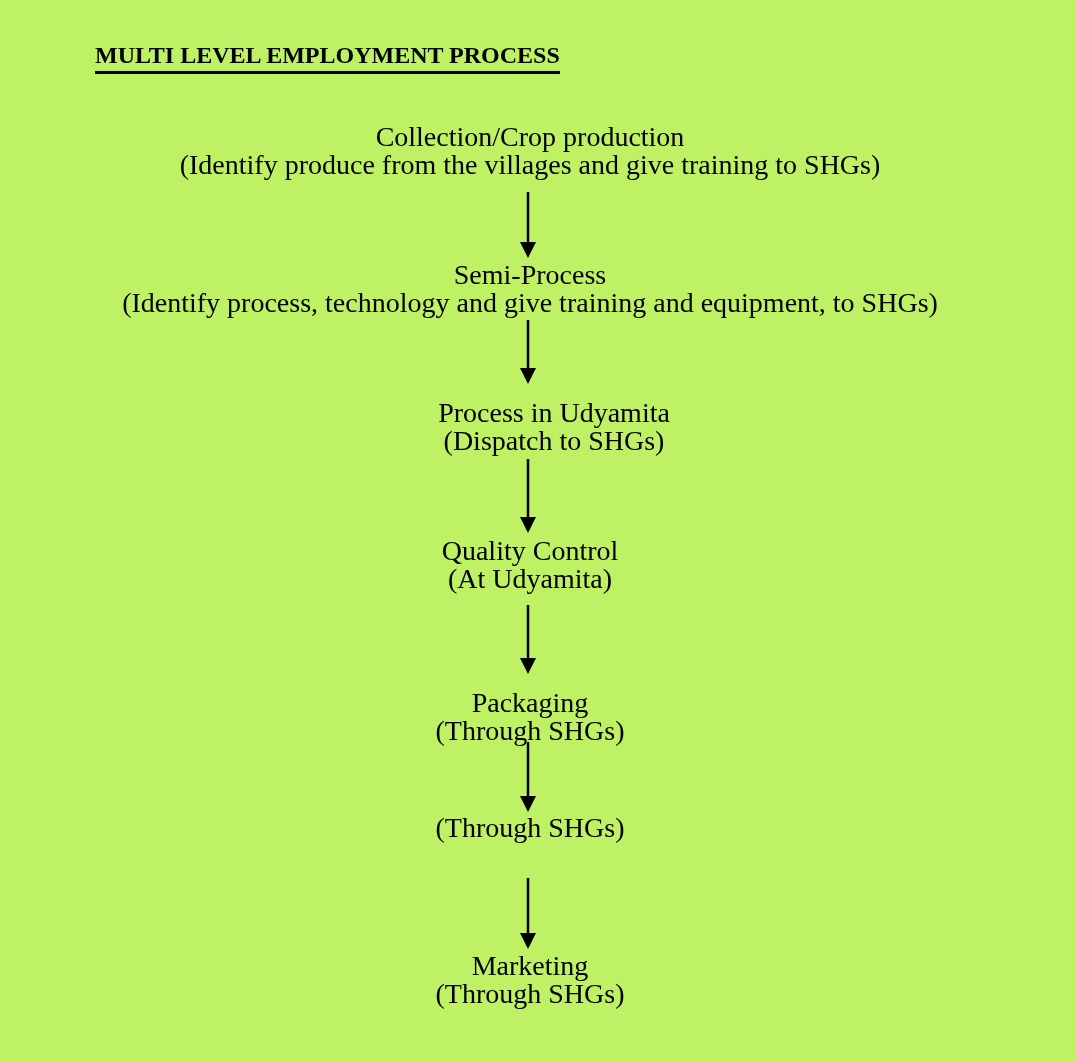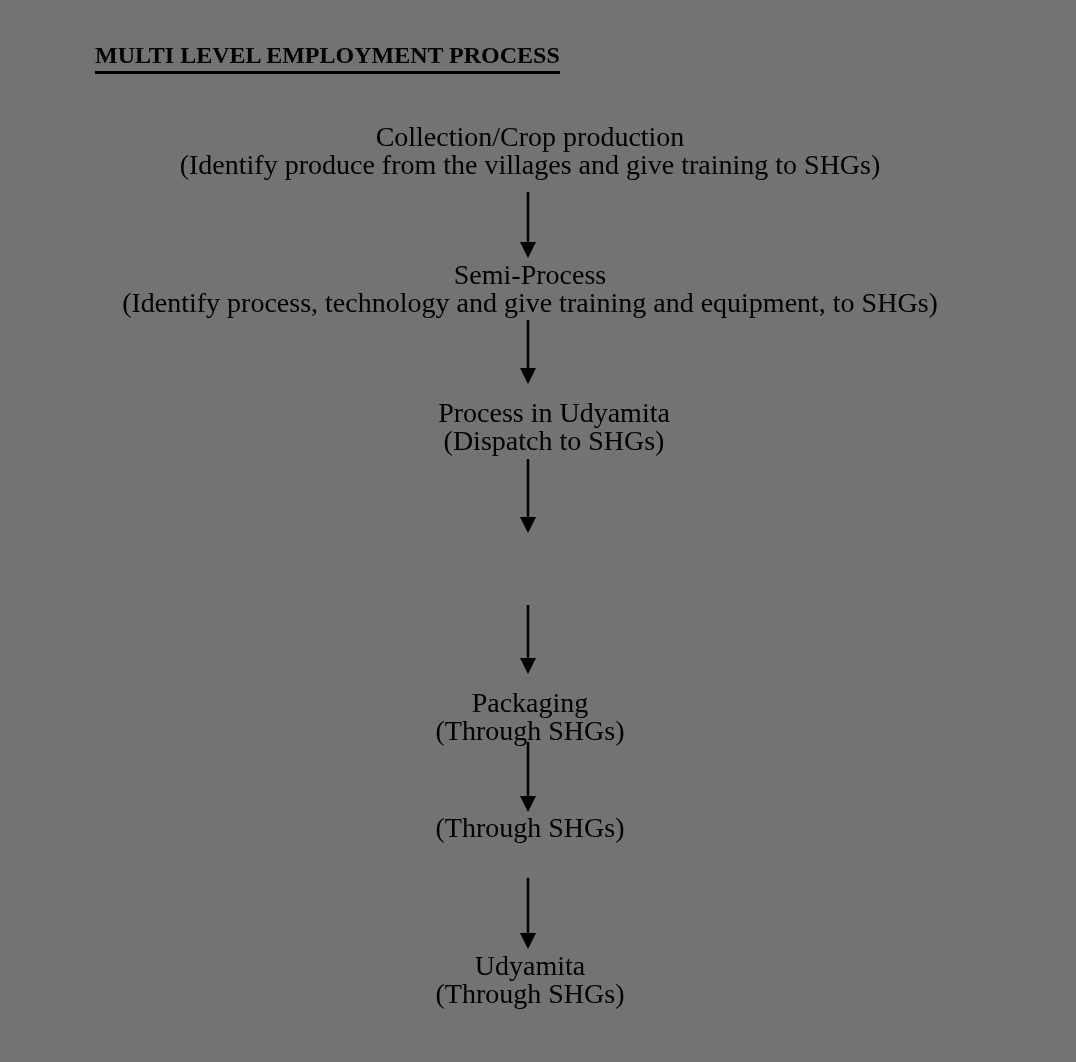--- a/index.html
+++ b/index.html
@@ -4,21 +4,21 @@
 <style>
   html, body {
     margin: 0;
     padding: 0;
     background: #ffffff;
   }
   .page {
     position: relative;
     width: 1076px;
     height: 1062px;
-    background: #737373;
+    background: #bef264;
     font-family: "Liberation Serif", "DejaVu Serif", serif;
     color: #000000;
     overflow: hidden;
   }
   .doc-title {
     position: absolute;
     left: 95px;
     top: 40px;
     font-size: 24px;
     font-weight: bold;
@@ -104,20 +104,24 @@
     <span class="step-subtitle">(Dispatch to SHGs)</span>
   </div>
 
   <div class="flow-arrow" id="arrow-2">
     <svg width="22" height="74" viewBox="0 0 22 74">
       <line x1="11" y1="0" x2="11" y2="60" stroke="#000000" stroke-width="2.5"></line>
       <polygon points="11,74 3,58 19,58" fill="#000000"></polygon>
     </svg>
   </div>
 
+  <div class="flow-step" id="step-3">
+    <span class="step-title">Quality Control</span>
+    <span class="step-subtitle">(At Udyamita)</span>
+  </div>
 
   <div class="flow-arrow" id="arrow-3">
     <svg width="22" height="69" viewBox="0 0 22 69">
       <line x1="11" y1="0" x2="11" y2="55" stroke="#000000" stroke-width="2.5"></line>
       <polygon points="11,69 3,53 19,53" fill="#000000"></polygon>
     </svg>
   </div>
 
   <div class="flow-step" id="step-4">
     <span class="step-title">Packaging</span>
@@ -136,17 +140,17 @@
   </div>
 
   <div class="flow-arrow" id="arrow-5">
     <svg width="22" height="71" viewBox="0 0 22 71">
       <line x1="11" y1="0" x2="11" y2="57" stroke="#000000" stroke-width="2.5"></line>
       <polygon points="11,71 3,55 19,55" fill="#000000"></polygon>
     </svg>
   </div>
 
   <div class="flow-step" id="step-6">
-    <span class="step-title">Udyamita</span>
+    <span class="step-title">Marketing</span>
     <span class="step-subtitle">(Through SHGs)</span>
   </div>
 
 </div>
 
 </body></html>

